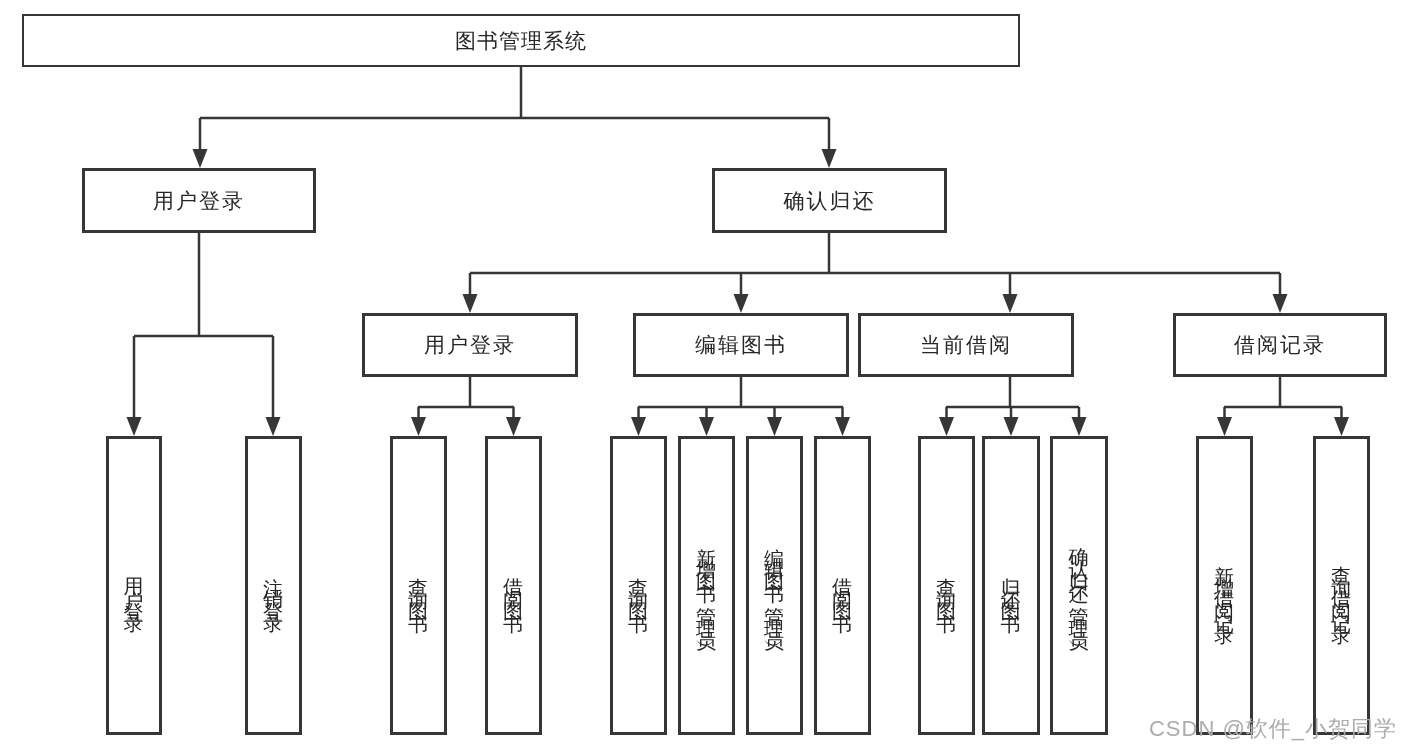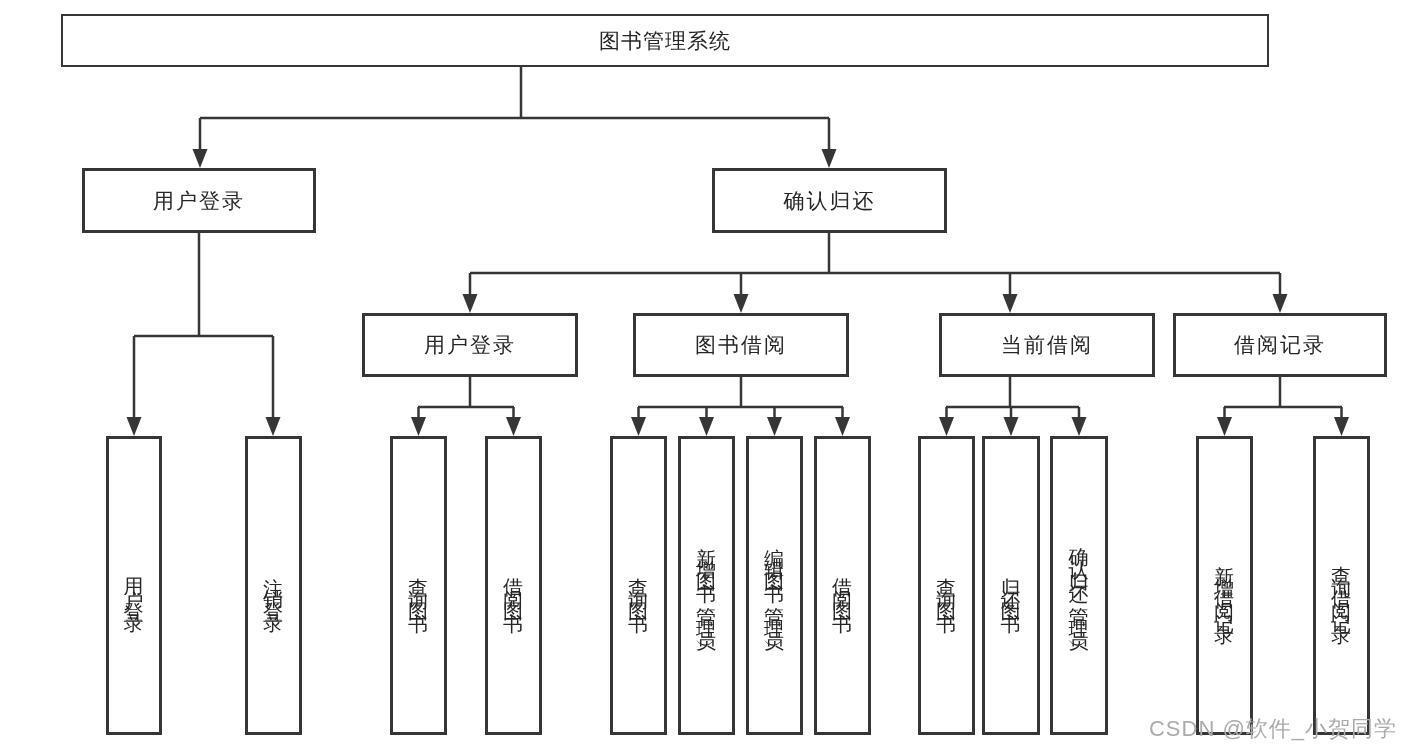--- a/index.html
+++ b/index.html
@@ -18,21 +18,21 @@
   .canvas{ position:relative; width:1405px; height:747px; background:var(--bg); }
   .connectors{ position:absolute; left:0; top:0; width:1405px; height:747px; }
   .connectors line{ stroke:var(--line); stroke-width:2.5px; }
   .connectors polygon{ fill:var(--line); }
   .box{
     position:absolute; background:#fff; border:3px solid var(--line);
     display:flex; align-items:center; justify-content:center;
     font-size:21px; letter-spacing:2px; color:var(--text);
     white-space:nowrap;
   }
-  .root{ left:22px; top:14px; width:1208px; height:53px; border-width:2.5px; letter-spacing:1px;margin-left:39px; }
+  .root{ left:22px; top:14px; width:998px; height:53px; border-width:2.5px; letter-spacing:1px; }
   .l2{ top:168px; height:65px; }
   .l3{ top:313px; height:64px; width:216px; }
   .leaf{
     position:absolute; top:436px; height:299px; width:57px;
     background:#fff; border:3px solid var(--line);
     display:flex; align-items:center; justify-content:center;
   }
   .vtext{
     writing-mode:vertical-rl; text-orientation:mixed;
     font-size:20px; letter-spacing:12px; color:var(--text);
@@ -117,22 +117,22 @@
       <polygon points="1334,417 1349,417 1341.5,436"></polygon>
     </g>
   </svg>
 
   <div class="box root">图书管理系统</div>
 
   <div class="box l2" style="left:82px;width:234px">用户登录</div>
   <div class="box l2" style="left:712px;width:235px">确认归还</div>
 
   <div class="box l3" style="left:362px">用户登录</div>
-  <div class="box l3" style="left:633px">图书借阅</div>
-  <div class="box l3" style="left:939px">当前借阅</div>
+  <div class="box l3" style="left:633px">编辑图书</div>
+  <div class="box l3" style="left:858px">当前借阅</div>
   <div class="box l3" style="left:1173px;width:214px">借阅记录</div>
 
   <div class="leaf" style="left:106px;width:56px">
     <span class="vtext">用户登录</span>
   </div>
   <div class="leaf" style="left:245px">
     <span class="vtext">注销登录</span>
   </div>
 
   <div class="leaf" style="left:390px">

